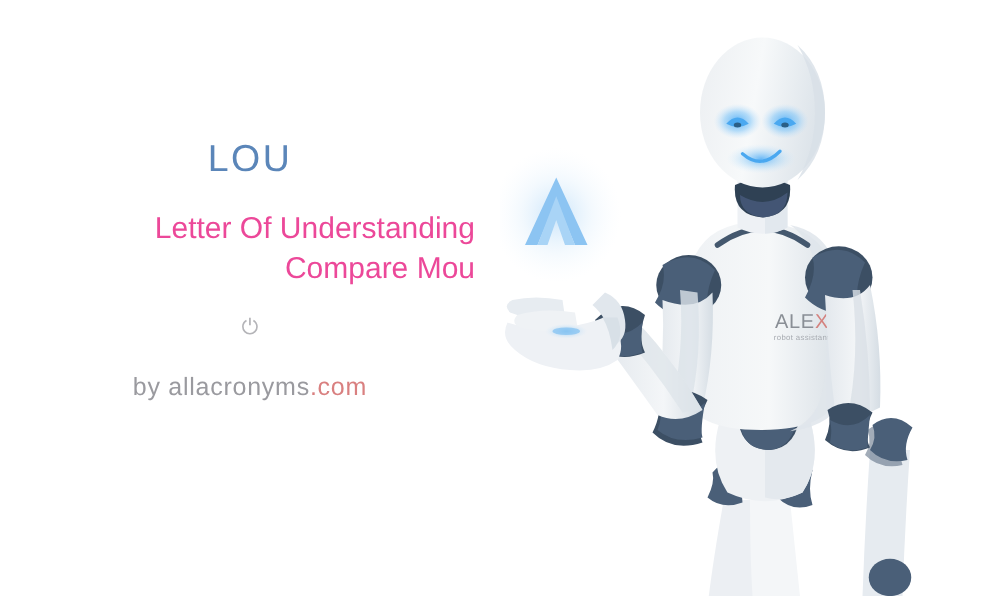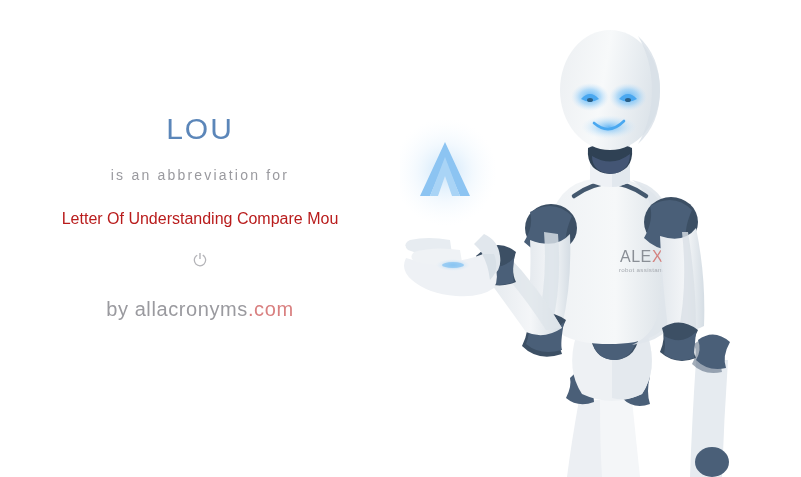--- a/index.html
+++ b/index.html
@@ -39,24 +39,24 @@
     margin-bottom: 24px;
   }
   .connector {
     font-size: 14px;
     color: #9a9a9f;
     letter-spacing: 2.2px;
     line-height: 1;
     margin-bottom: 26px;
   }
   .expansion {
-    font-size: 16px;
-    color: #b91c1c;
+    font-size: 24px;
+    color: #ec4899;
     line-height: 1.35;
-    text-align: left;
+    text-align: right;
     font-weight: 400;
     max-width: 360px;
     margin-bottom: 22px;
   }
   .power-icon {
     color: #b4b4b8;
     font-size: 17px;
     line-height: 1;
     margin-bottom: 30px;
   }
@@ -81,21 +81,20 @@
 </style>
 </head>
 <body>
 
 <div class="canvas">
 
   <div class="text-panel">
 
     <div class="acronym">LOU</div>
 
-    <div class="connector">is an abbreviation for</div>
 
     <div class="expansion">Letter Of Understanding Compare Mou</div>
 
     <div class="power-icon">⏻</div>
 
     <div class="attribution">
       <span class="by">by</span><span>allacronyms</span><span class="tld">.com</span>
     </div>
 
   </div>

